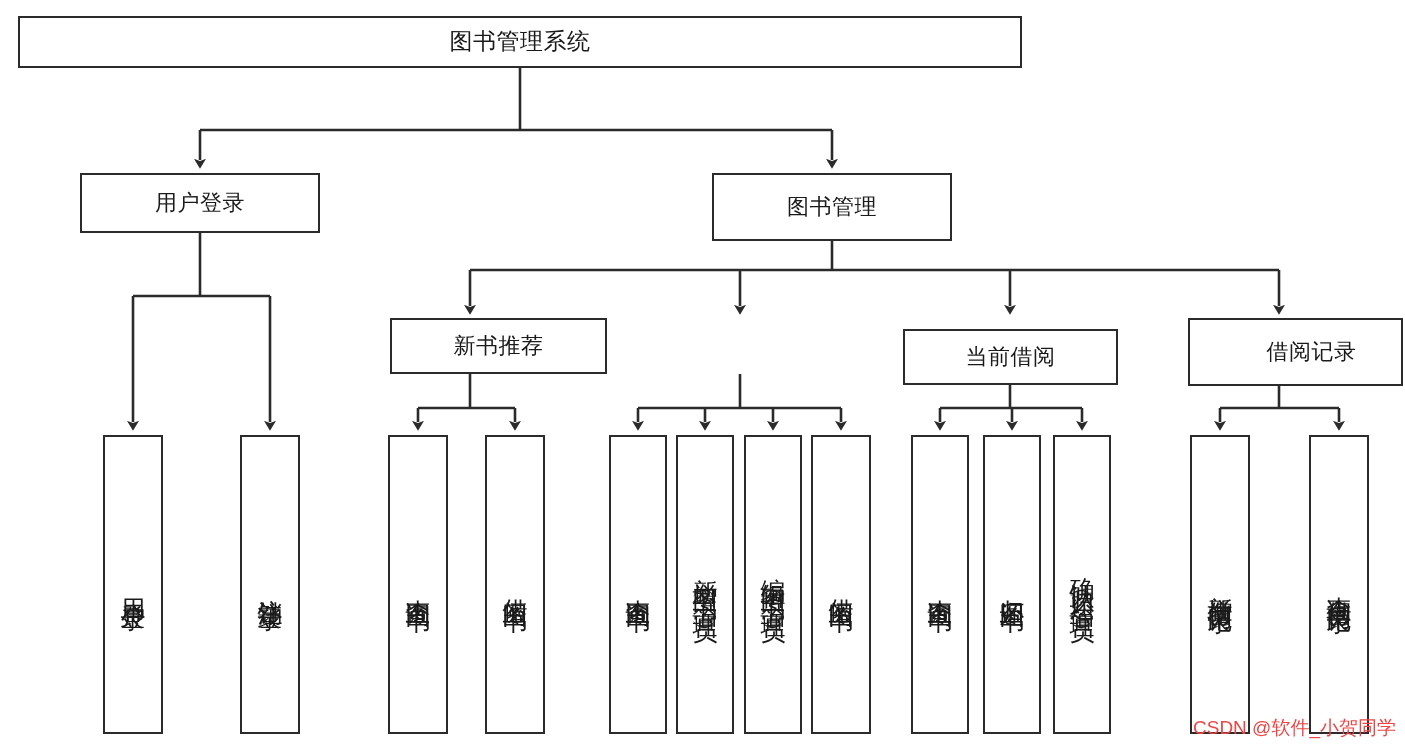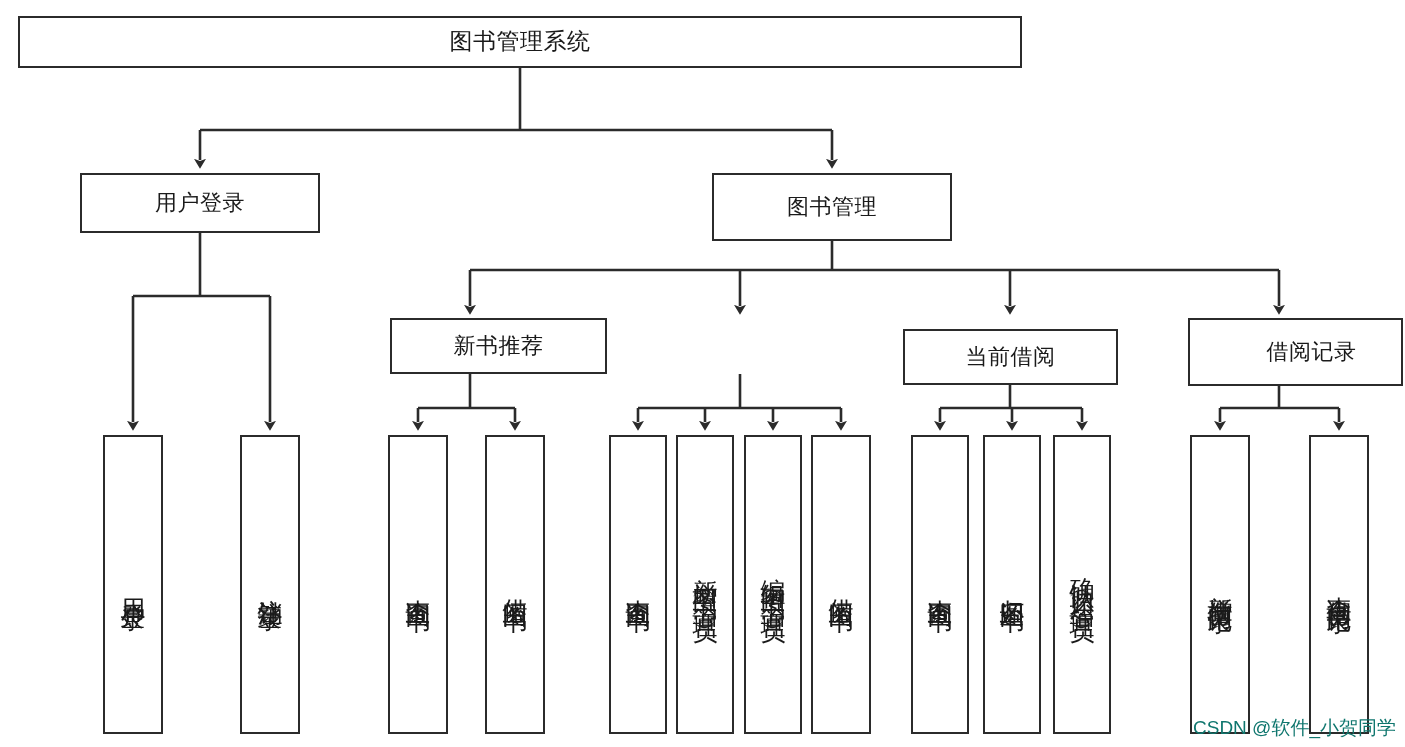--- a/index.html
+++ b/index.html
@@ -182,15 +182,15 @@
   <div class="node vert tall" id="n-lf-10" style="left: 1053px; top: 435px; width: 58px; height: 299px;">
     <span class="label">确认归还（管理员）</span>
   </div>
   <div class="node vert" id="n-lf-11" style="left: 1190px; top: 435px; width: 60px; height: 299px;">
     <span class="label">新增借阅记录</span>
   </div>
   <div class="node vert" id="n-lf-12" style="left: 1309px; top: 435px; width: 60px; height: 299px;">
     <span class="label">查询借阅记录</span>
   </div>
 
-  <div class="watermark" id="wm" style="left: 1193px; top: 715px; color: #0f766e;">CSDN @软件_小贺同学</div>
+  <div class="watermark" id="wm" style="left: 1193px; top: 715px; color: #ef4444;">CSDN @软件_小贺同学</div>
 
 </div>
 
 </body></html>

